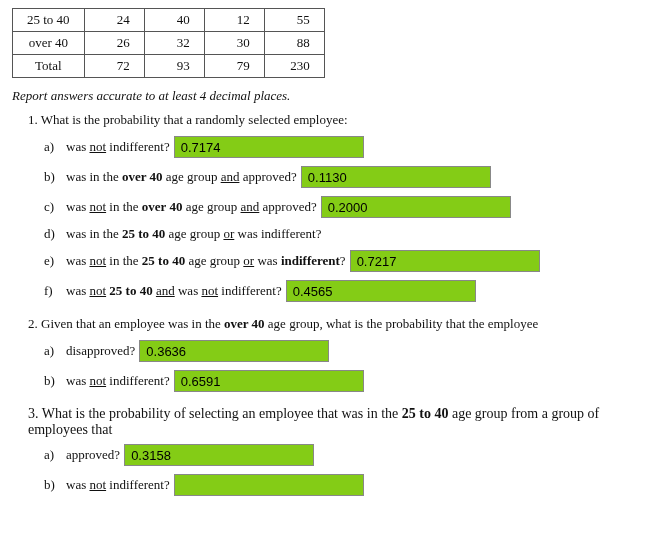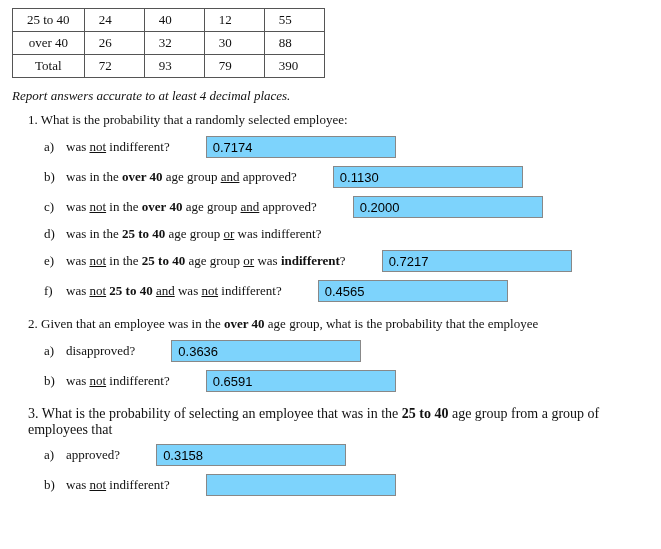--- a/index.html
+++ b/index.html
@@ -23,21 +23,21 @@
     }
 
     table {
       border-collapse: collapse;
       font-size: 13px;
     }
 
     table td {
       border: 1px solid #555;
       padding: 3px 14px;
-      text-align: left;
+      text-align: right;
       min-width: 60px;
     }
 
     table td.label-cell {
       text-align: center;
       font-weight: normal;
     }
 
     .note {
       font-style: italic;
@@ -58,24 +58,23 @@
     .question-block {
       margin-bottom: 14px;
     }
 
     .answer-box {
       border: 1px solid #888;
       padding: 2px 6px;
       min-width: 80px;
       height: 22px;
       font-size: 13px;
-      background: #7dd3fc;
+      background: #84cc16;
       display: inline-block;
       vertical-align: middle;
-      margin-left: 32px;
     }
 
     u {
     }
 
     strong, b {
       font-weight: bold;
     }
 
     .q-line {
@@ -133,21 +132,21 @@
         <td>26</td>
         <td>32</td>
         <td>30</td>
         <td>88</td>
       </tr>
       <tr>
         <td class="label-cell">Total</td>
         <td>72</td>
         <td>93</td>
         <td>79</td>
-        <td>390</td>
+        <td>230</td>
       </tr>
     </tbody>
   </table>
 </div>
 
 <p class="note">Report answers accurate to at least 4 decimal places.</p>
 
 <div class="questions-container">
 
   <div class="question-block">

